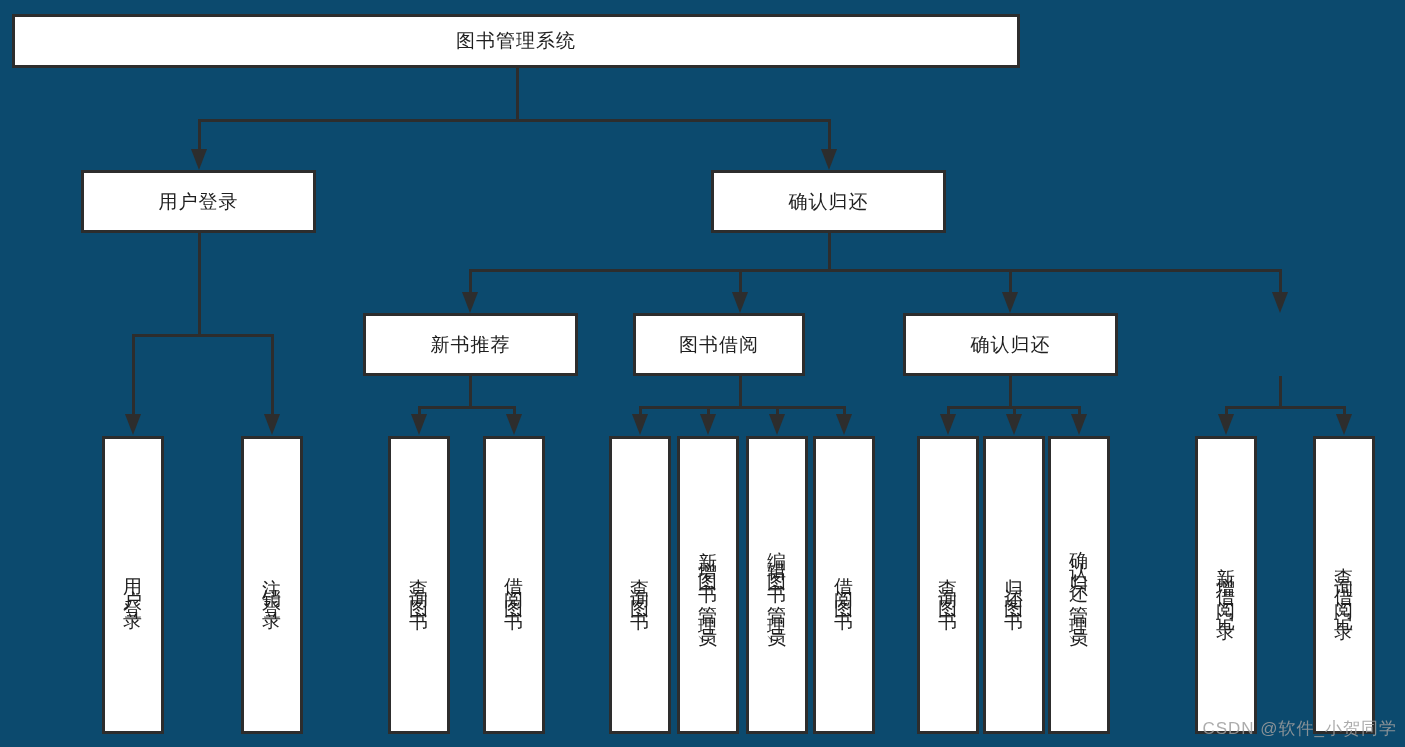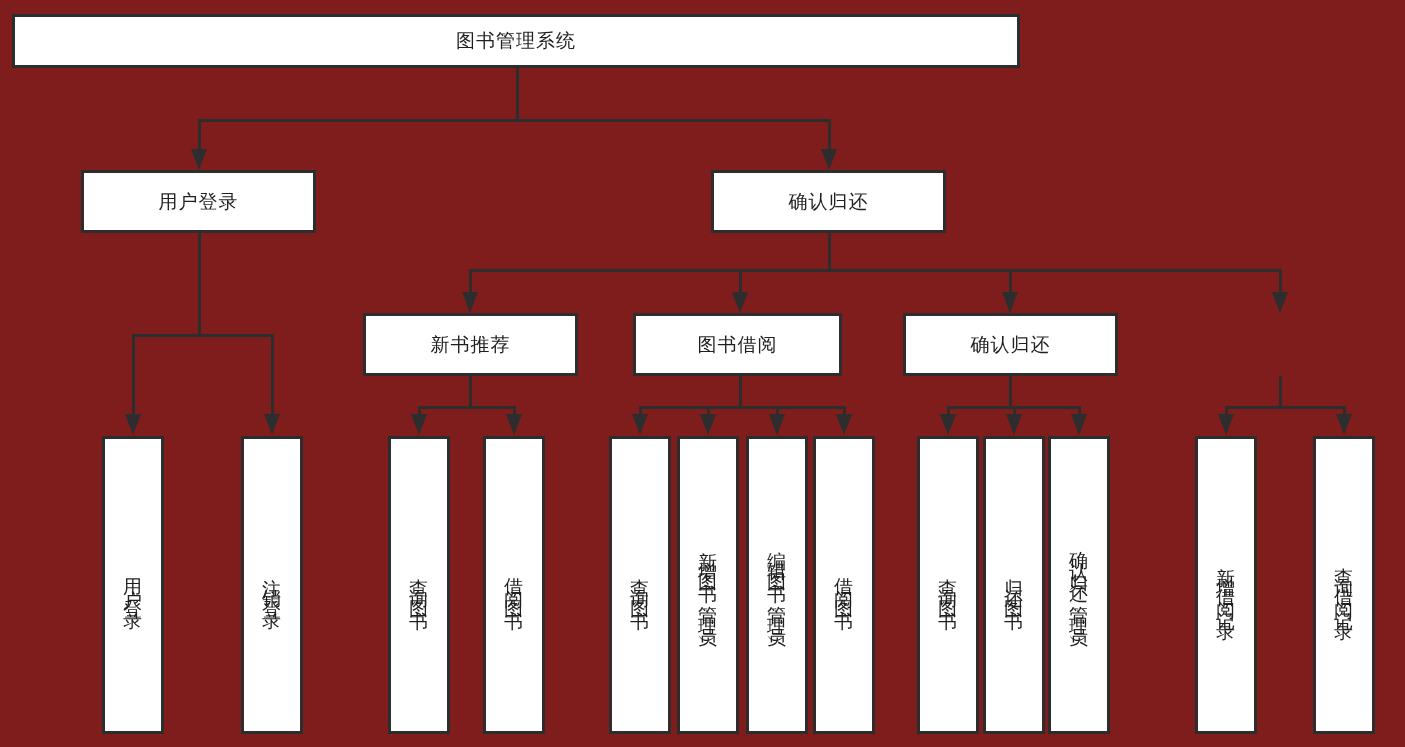--- a/index.html
+++ b/index.html
@@ -4,21 +4,21 @@
 <style>
   :root{
     --line:#2d2d2d;
     --text:#1f1f1f;
   }
   html,body{margin:0;padding:0;background:#ffffff;}
   body{font-family:"Liberation Sans", sans-serif;}
   #canvas{
     position:relative;
     width:1405px;height:747px;
-    background:#7f1d1d;
+    background:#0c4a6e;
     overflow:hidden;
   }
   .node{
     position:absolute;
     box-sizing:border-box;
     border:3px solid var(--line);
     background:#ffffff;
     display:flex;align-items:center;justify-content:center;
     color:var(--text);
     font-size:19px;
@@ -72,21 +72,21 @@
   </div>
 
   <div class="node" style="left:711px;top:170px;width:235px;height:63px;">
     <span>确认归还</span>
   </div>
 
   <div class="node" style="left:363px;top:313px;width:215px;height:63px;">
     <span>新书推荐</span>
   </div>
 
-  <div class="node" style="left:633px;top:313px;width:209px;height:63px;">
+  <div class="node" style="left:633px;top:313px;width:172px;height:63px;">
     <span>图书借阅</span>
   </div>
 
   <div class="node" style="left:903px;top:313px;width:215px;height:63px;">
     <span>确认归还</span>
   </div>
 
 
   <div class="leaf" style="left:102px;">
     <span class="vtext">用户登录</span>
@@ -184,14 +184,15 @@
   <div class="vl" style="left:1078px;top:406px;height:9px;"></div>
   <div class="arrow" style="left:1071px;top:414px;"></div>
 
   <div class="vl" style="left:1279px;top:376px;height:32px;"></div>
   <div class="hl" style="left:1225px;top:406px;width:120px;"></div>
   <div class="vl" style="left:1225px;top:406px;height:9px;"></div>
   <div class="arrow" style="left:1218px;top:414px;"></div>
   <div class="vl" style="left:1343px;top:406px;height:9px;"></div>
   <div class="arrow" style="left:1336px;top:414px;"></div>
 
+  <div class="watermark">CSDN @软件_小贺同学</div>
 
 </div>
 
 </body></html>

